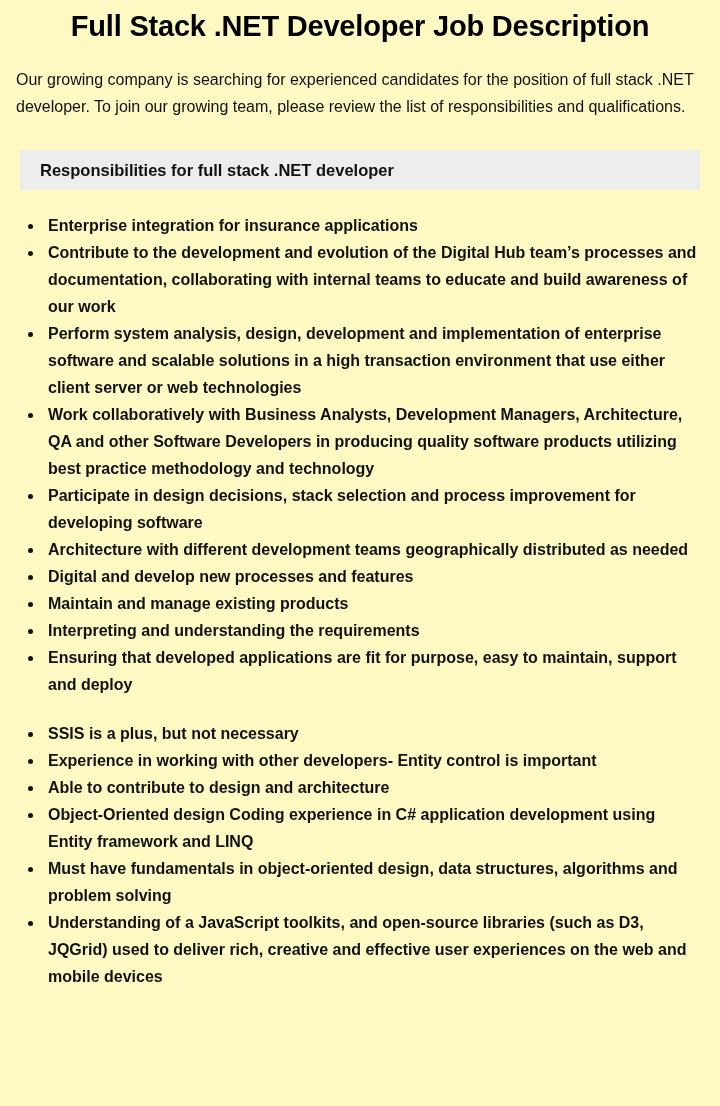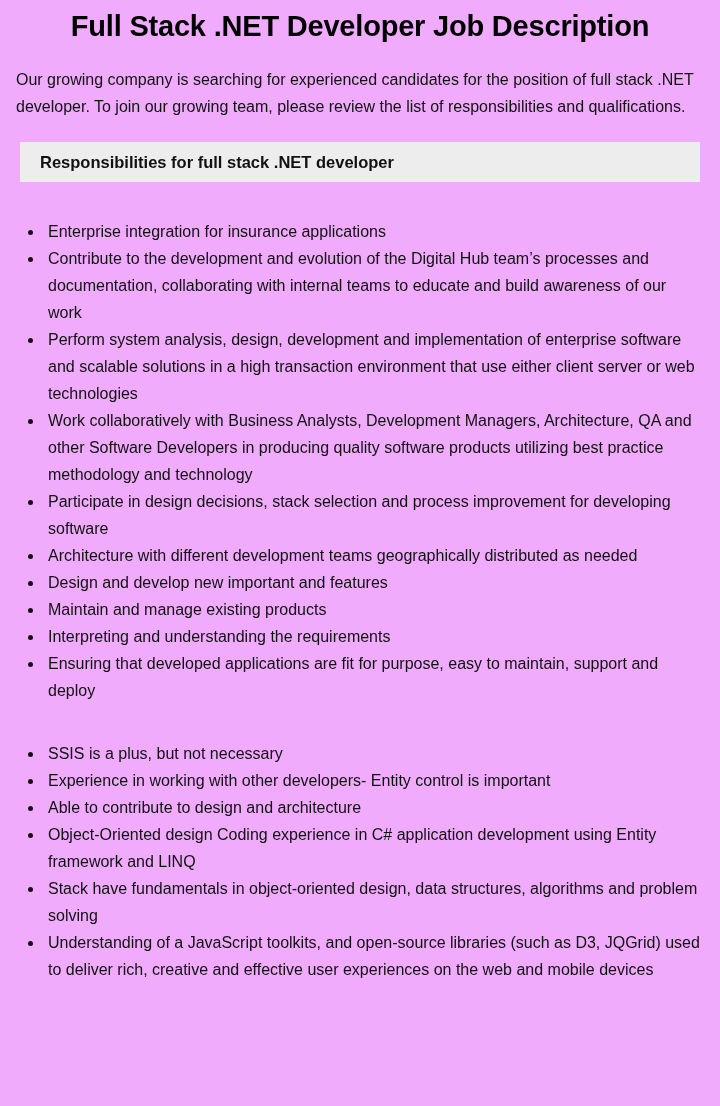--- a/index.html
+++ b/index.html
@@ -9,53 +9,54 @@
     background: #ffffff;
   }
   body {
     font-family: "Liberation Sans", "DejaVu Sans", sans-serif;
     color: #111111;
   }
   .page {
     width: 720px;
     min-height: 1106px;
     margin: 0 auto;
-    background: #f0abfc;
+    background: #fef9c3;
     padding-top: 4px;
   }
   .doc-title {
     font-size: 29px;
     font-weight: 700;
     color: #000000;
     text-align: center;
     margin: 4px 18px 22px 18px;
     line-height: 1.25;
     letter-spacing: -0.2px;
   }
   .intro {
     font-size: 16px;
     line-height: 27px;
     margin: 0 16px;
     color: #111111;
   }
   .section-header {
     background: #ededed;
-    margin: 22px 20px 0 20px;
+    margin: 30px 20px 0 20px;
     padding: 10px 20px;
     font-size: 16.5px;
     font-weight: 700;
     color: #111111;
     line-height: 20px;
   }
   ul.bullet-list {
-    margin: 36px 20px 8px 20px;
+    margin: 22px 20px 8px 20px;
     padding-left: 24px;
     font-size: 16px;
     line-height: 27px;
     color: #111111;
+    font-weight: bold;
   }
   ul.bullet-list li {
     margin: 0;
     padding-left: 4px;
   }
 </style>
 </head>
 <body>
 
 <div class="page">
@@ -66,29 +67,29 @@
 
   <div class="section-header">Responsibilities for full stack .NET developer</div>
 
   <ul class="bullet-list">
     <li>Enterprise integration for insurance applications</li>
     <li>Contribute to the development and evolution of the Digital Hub team’s processes and documentation, collaborating with internal teams to educate and build awareness of our work</li>
     <li>Perform system analysis, design, development and implementation of enterprise software and scalable solutions in a high transaction environment that use either client server or web technologies</li>
     <li>Work collaboratively with Business Analysts, Development Managers, Architecture, QA and other Software Developers in producing quality software products utilizing best practice methodology and technology</li>
     <li>Participate in design decisions, stack selection and process improvement for developing software</li>
     <li>Architecture with different development teams geographically distributed as needed</li>
-    <li>Design and develop new important and features</li>
+    <li>Digital and develop new processes and features</li>
     <li>Maintain and manage existing products</li>
     <li>Interpreting and understanding the requirements</li>
     <li>Ensuring that developed applications are fit for purpose, easy to maintain, support and deploy</li>
   </ul>
 
 
   <ul class="bullet-list">
     <li>SSIS is a plus, but not necessary</li>
     <li>Experience in working with other developers- Entity control is important</li>
     <li>Able to contribute to design and architecture</li>
     <li>Object-Oriented design Coding experience in C# application development using Entity framework and LINQ</li>
-    <li>Stack have fundamentals in object-oriented design, data structures, algorithms and problem solving</li>
+    <li>Must have fundamentals in object-oriented design, data structures, algorithms and problem solving</li>
     <li>Understanding of a JavaScript toolkits, and open-source libraries (such as D3, JQGrid) used to deliver rich, creative and effective user experiences on the web and mobile devices</li>
   </ul>
 
 </div>
 
 </body></html>

